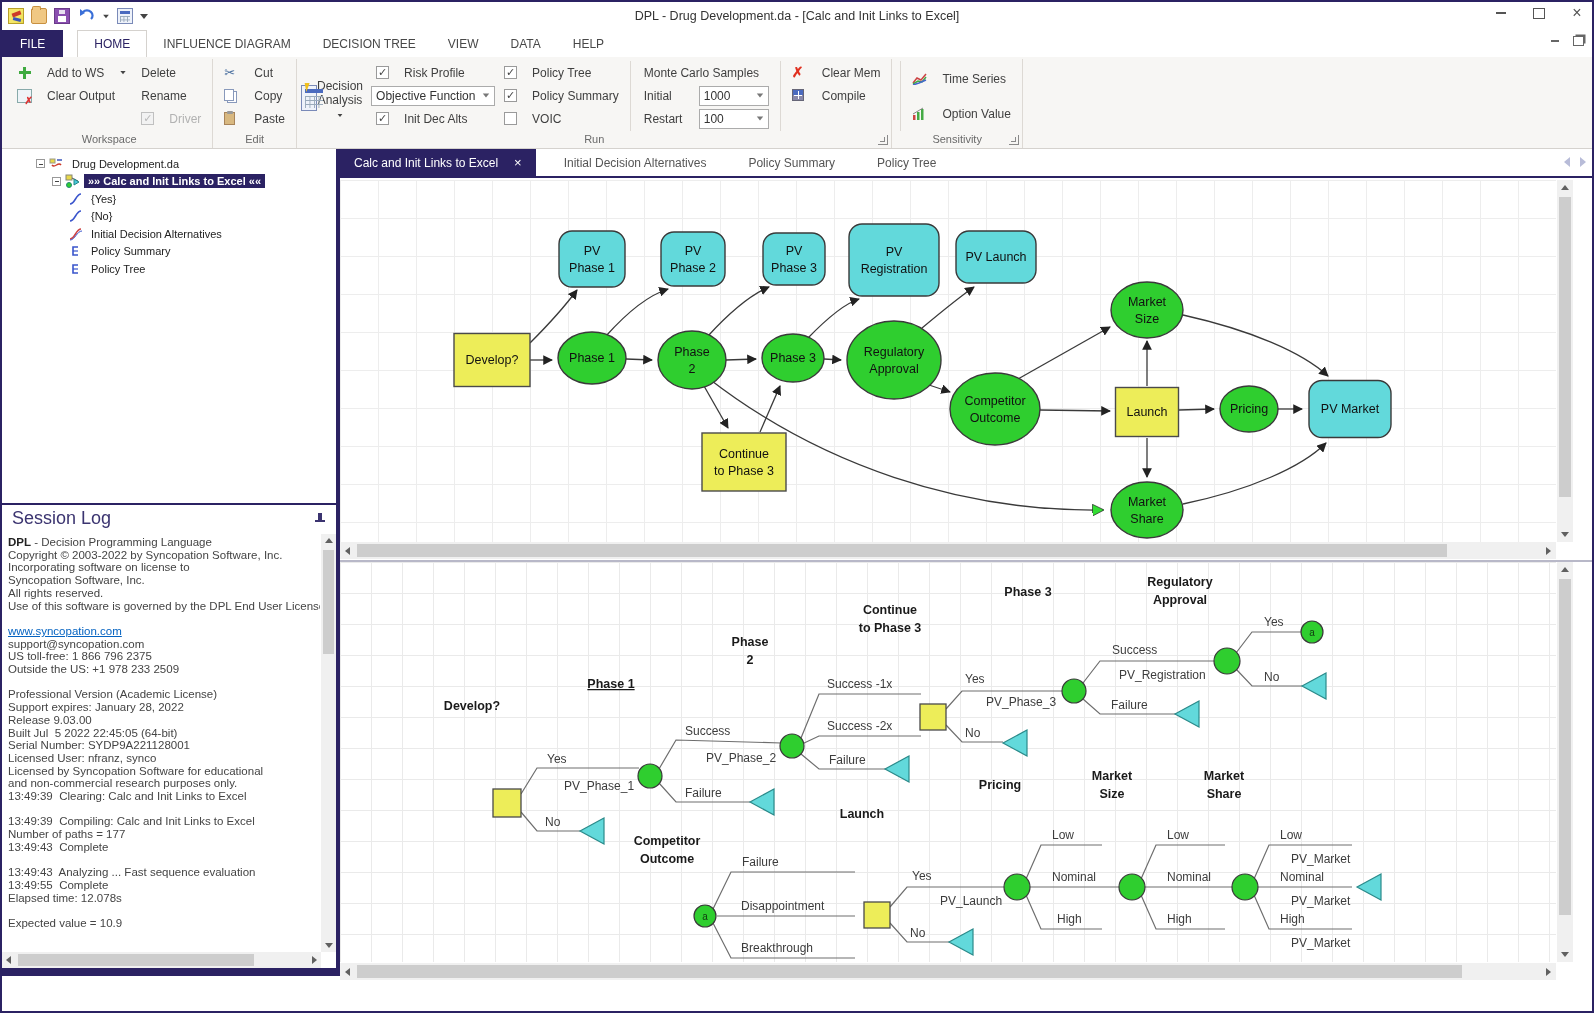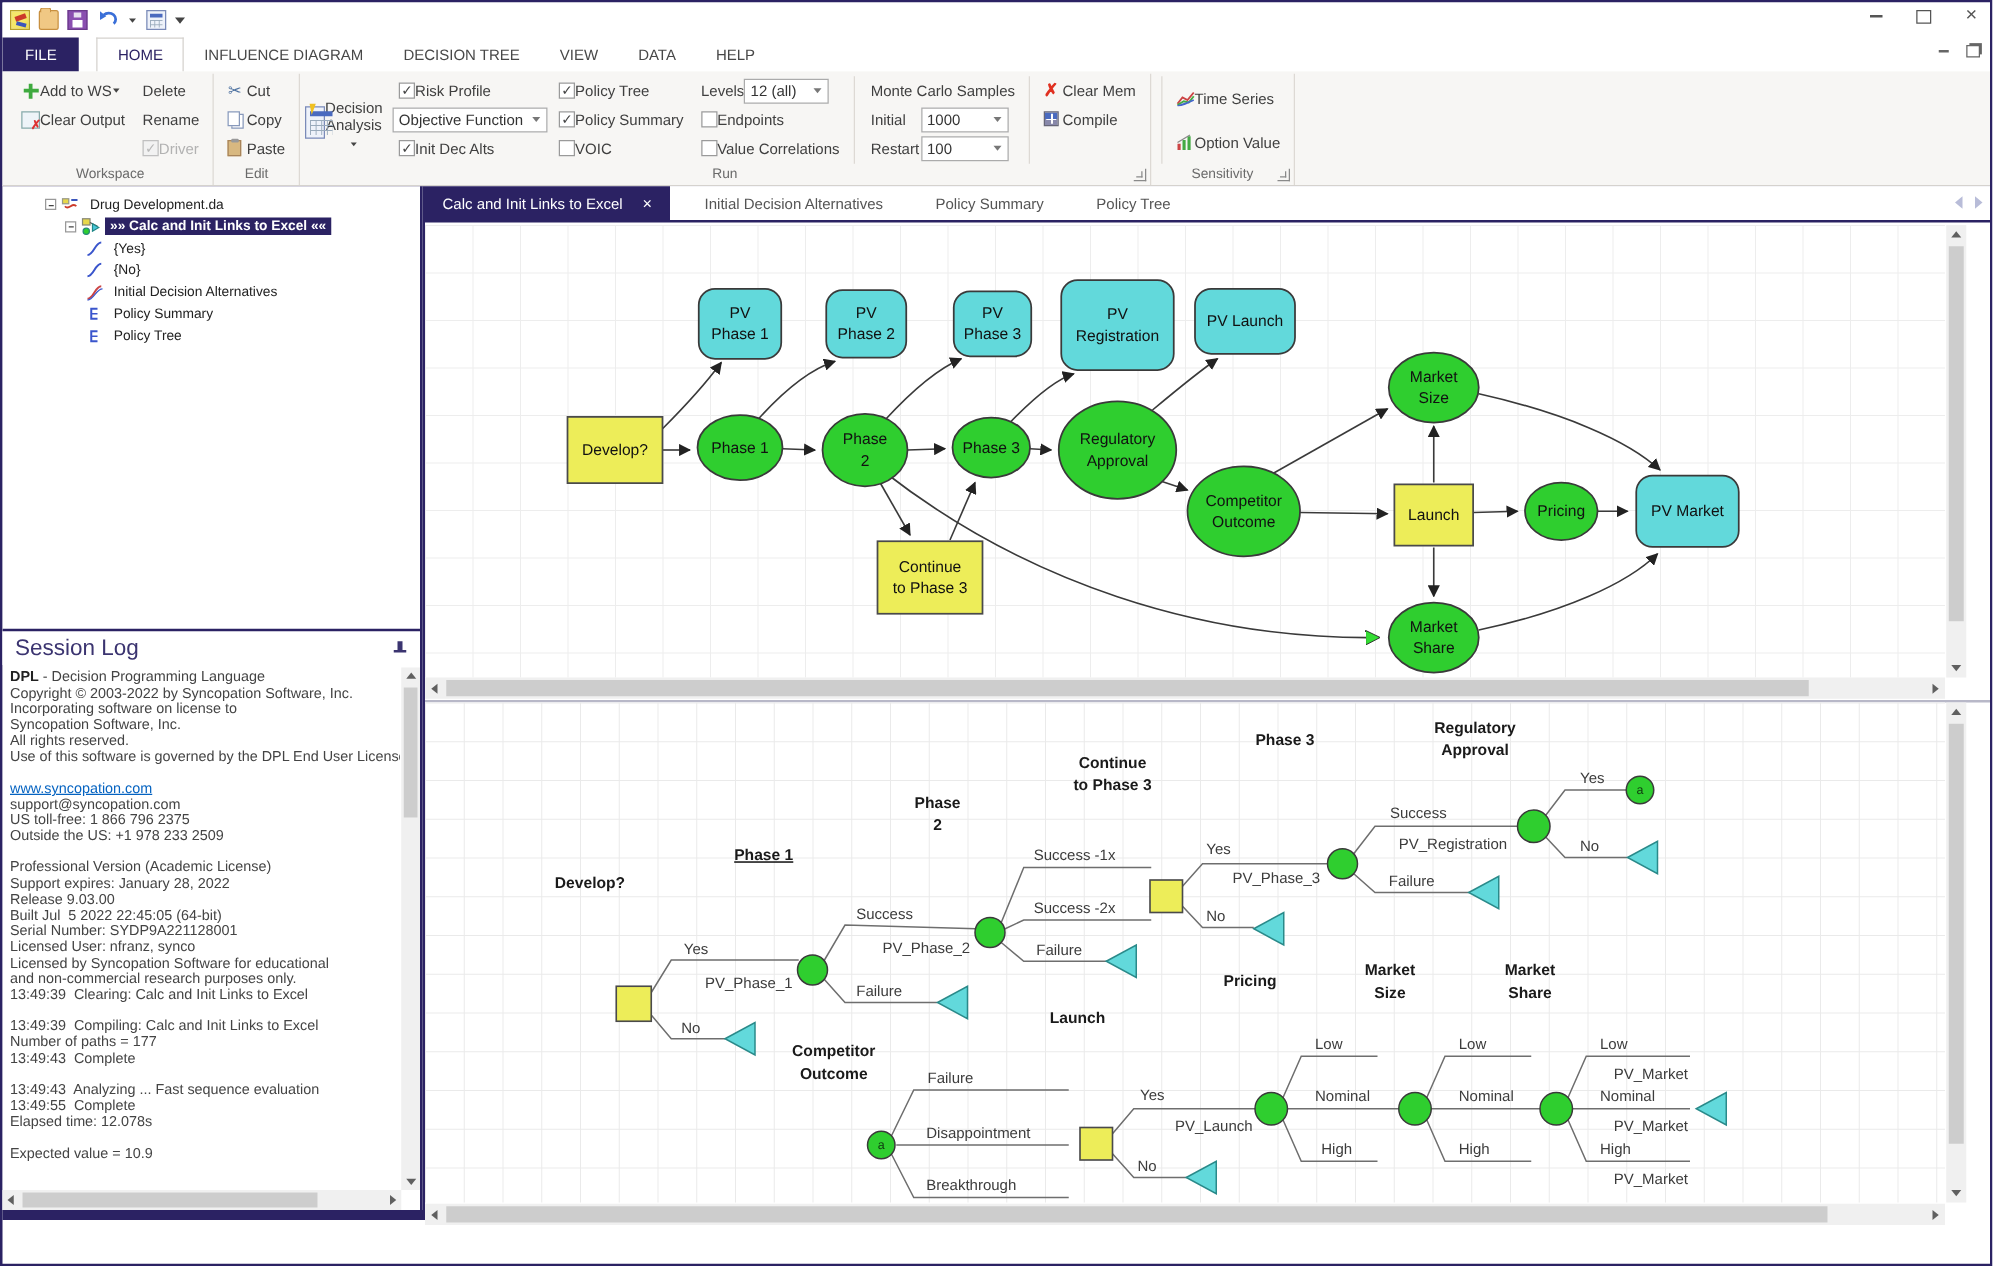--- a/index.html
+++ b/index.html
@@ -39,21 +39,21 @@
   .mini-controls { position:absolute; right:8px; top:6px; display:flex; gap:14px; align-items:center; color:#666; }
   .mini-min::before { content:""; width:8px; height:2px; background:#666; display:block; }
   .mini-rest::before { content:""; width:9px; height:8px; border:1.5px solid #666; box-shadow:2px -2px 0 -0.5px #666; display:block; }
 
   
   .ribbon { height:92px; background:#f7f6f4; border-bottom:1px solid #d5d2ce; display:flex; padding:2px 0 0 4px; }
   .rgroup { display:flex; flex-direction:column; border-right:1px solid #ddd9d4; padding:2px 4px 0 4px; position:relative; }
   .rbody { flex:1; display:flex; }
   .rlabel { text-align:center; font-size:11px; color:#6a6a6a; padding:2px 0 3px; }
   .rcol { display:flex; flex-direction:column; justify-content:flex-start; }
-  .rbtn { height:23px; display:flex; align-items:center; gap:0; padding:0 7px; font-size:12px; color:#3f3f3f; white-space:nowrap; cursor:default; }
+  .rbtn { height:23px; display:flex; align-items:center; gap:15px; padding:0 7px; font-size:12px; color:#3f3f3f; white-space:nowrap; cursor:default; }
   .rbtn.disabled { color:#b2b2b2; }
   .launcher { position:absolute; right:3px; bottom:3px; width:10px; height:10px; border-right:1.5px solid #8a8a8a; border-bottom:1.5px solid #8a8a8a; }
   .launcher::before { content:""; position:absolute; right:2px; bottom:2px; width:4px; height:4px; border-right:1.5px solid #8a8a8a; border-bottom:1.5px solid #8a8a8a; }
 
   .cbx { width:13px; height:13px; border:1px solid #9a9a9a; background:#fff; display:inline-flex; align-items:center; justify-content:center; font-size:11px; color:#444; flex:none; }
   .cbx.on::before { content:"✓"; }
   .cbx.dis { border-color:#c0c0c0; color:#b8b8b8; background:#f2f2f2; }
   .combo { height:20px; background:#fff; border:1px solid #ababab; display:inline-flex; align-items:center; font-size:12px; color:#333; padding:0 4px; justify-content:space-between; }
   .combo .dd-arrow { border-top-color:#777; transform:scale(.8); }
   .combo.dis { color:#b2b2b2; }
@@ -157,20 +157,21 @@
       <span class="icon16 folder-ic"></span>
       <span class="icon16 save-ic"></span>
       <svg width="18" height="16">
           <path d="M14,11 A5.5,5 0 1 0 6,4" fill="none" stroke="#3a6fd8" stroke-width="2.2"></path>
           <path d="M3,1 L8,5 L3,8 Z" fill="#3a6fd8"></path>
         </svg>
       <span class="dd-arrow" style="transform:scale(.7)"></span>
       <span class="icon16 calc-ic"></span>
       <span class="dd-arrow"></span>
     </div>
+    <div class="title-text">DPL - Drug Development.da - [Calc and Init Links to Excel]</div>
     <div class="win-controls">
       <span class="wc wc-min"></span>
       <span class="wc wc-max"></span>
       <span class="wc wc-close">×</span>
     </div>
   </div>
 
   <div class="tabrow">
     <div class="file-tab">FILE</div>
     <div style="width:14px"></div>
@@ -269,37 +270,20 @@
               <span class="cbx on"></span>
               <span>Policy Tree</span>
             </div>
           <div class="rbtn">
               <span class="cbx on"></span>
               <span>Policy Summary</span>
             </div>
           <div class="rbtn">
               <span class="cbx"></span>
               <span>VOIC</span>
-            </div>
-        </div>
-        <div class="rcol">
-          <div class="rbtn">
-              <span>Levels</span>
-              <span class="combo" style="width:68px">
-                <span>12 (all)</span>
-                <span class="dd-arrow"></span>
-              </span>
-            </div>
-          <div class="rbtn">
-              <span class="cbx"></span>
-              <span>Endpoints</span>
-            </div>
-          <div class="rbtn">
-              <span class="cbx"></span>
-              <span>Value Correlations</span>
             </div>
         </div>
         <div class="rcol" style="border-left:1px solid #ddd9d4; margin-left:4px; padding-left:6px">
           <div class="rbtn">
               <span>Monte Carlo Samples</span>
             </div>
           <div class="rbtn">
               <span style="width:40px">Initial</span>
               <span class="combo" style="width:70px">
                 <span>1000</span>

